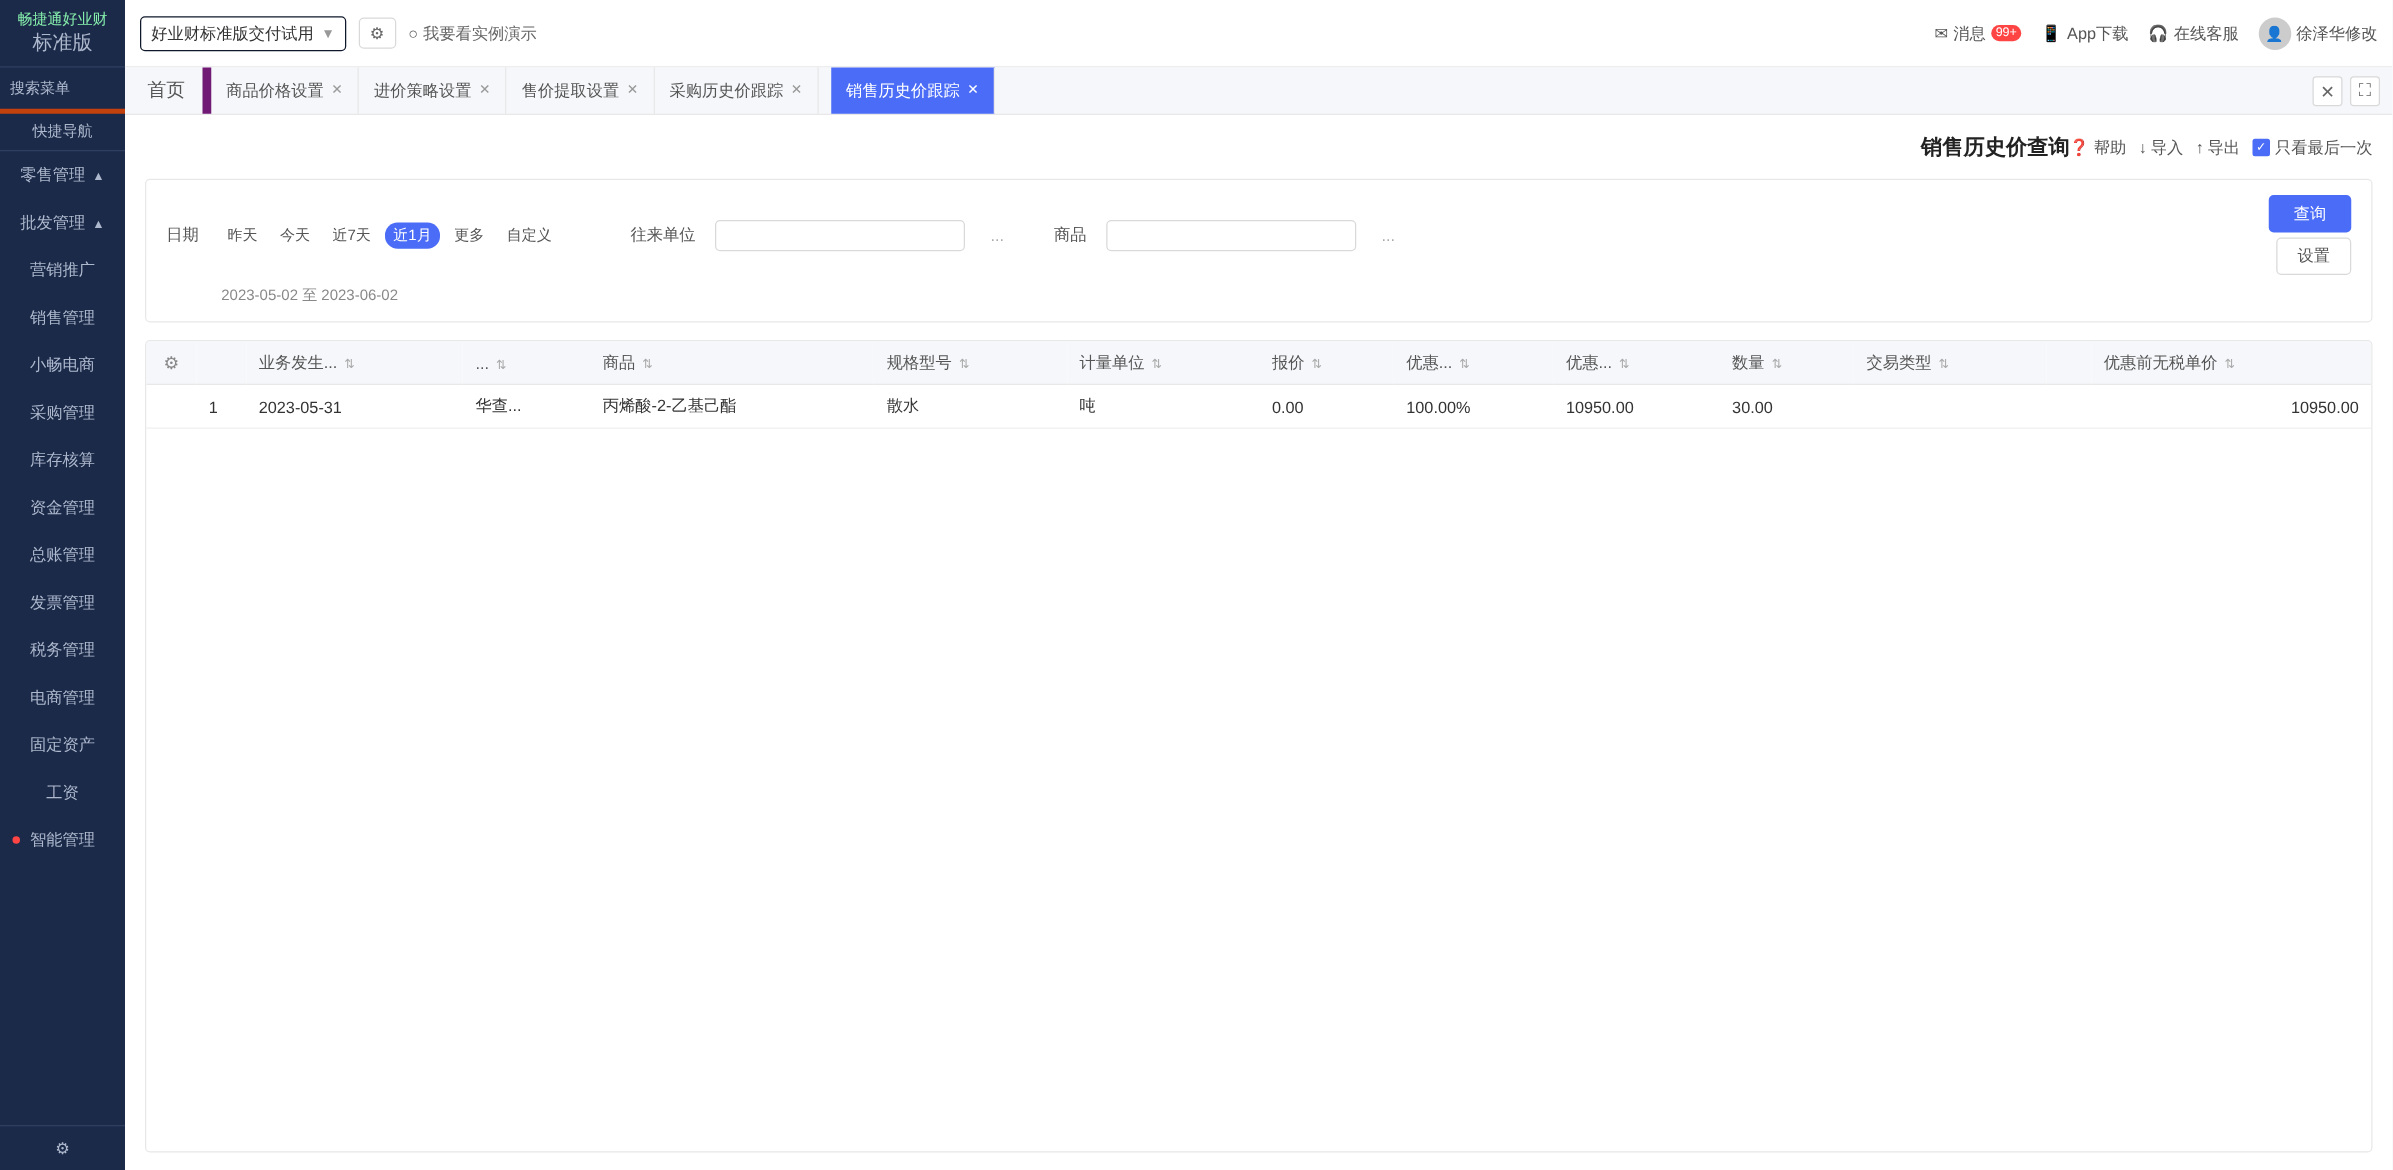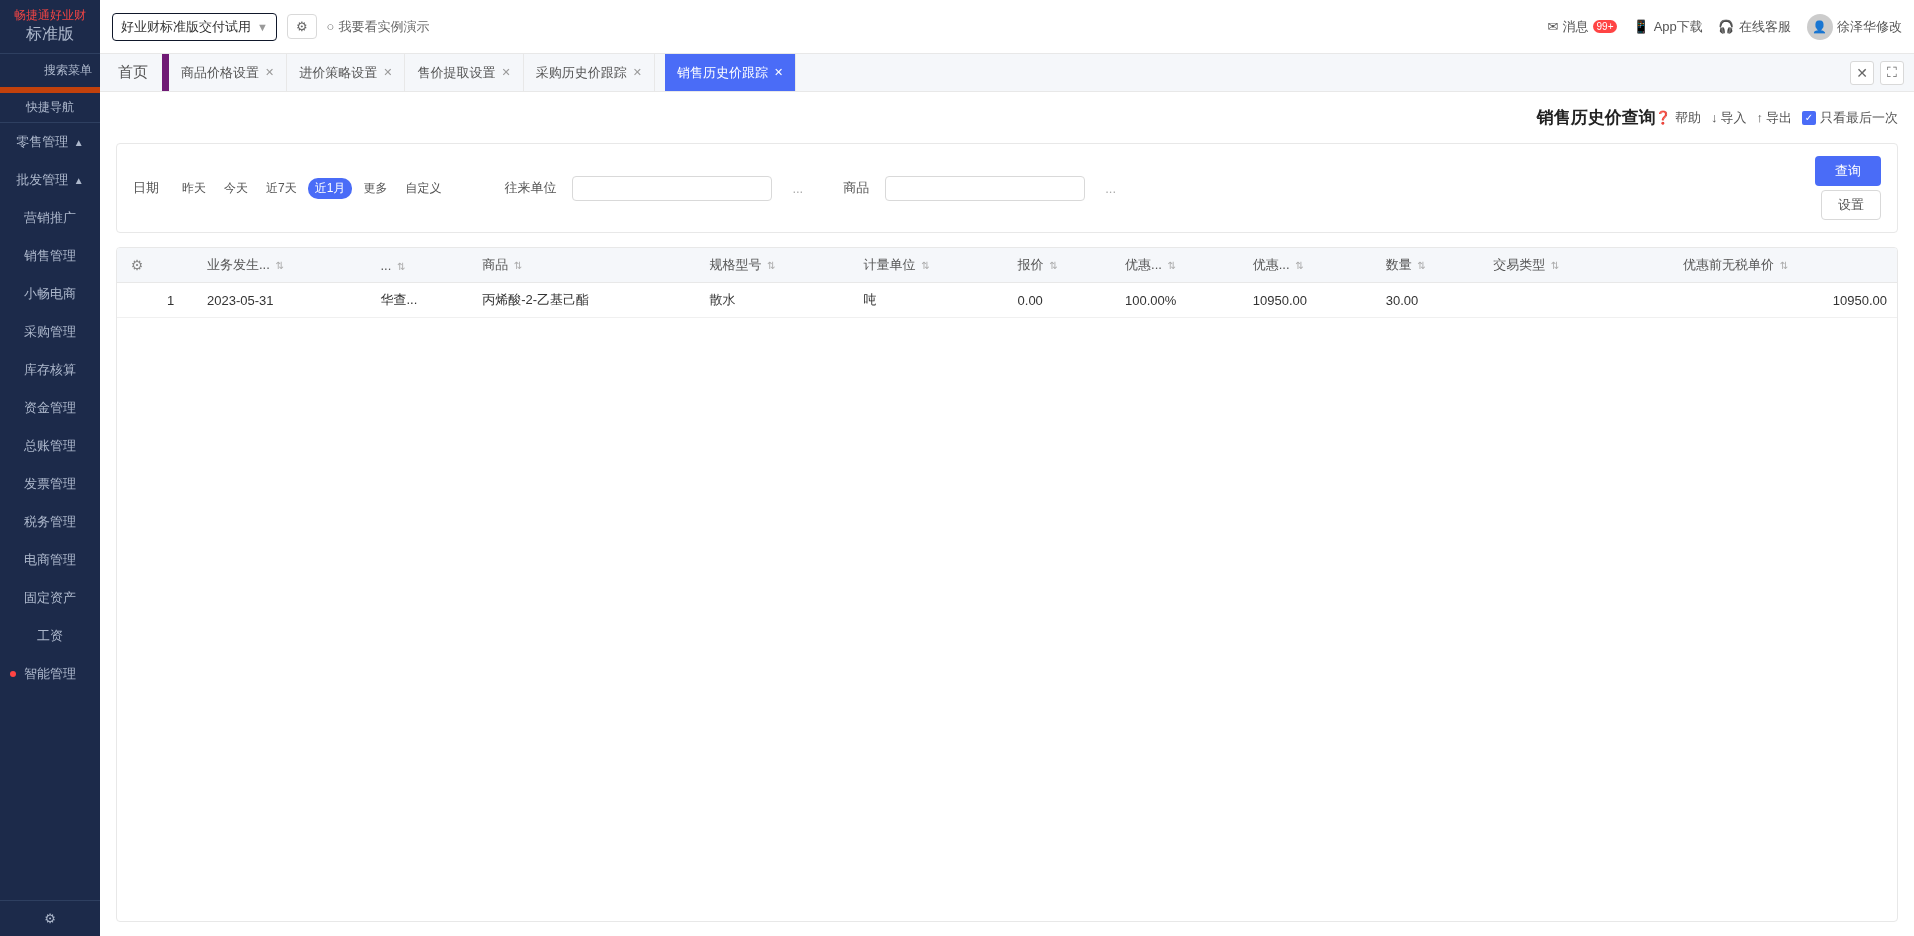--- a/index.html
+++ b/index.html
@@ -19,33 +19,33 @@
       padding: 10px;
       display: flex;
       align-items: center;
       justify-content: center;
       flex-direction: column;
       background: #1c2a4a;
       border-bottom: 1px solid #2e3f60;
       height: 54px;
     }
     .sidebar-logo-text {
-      color: #ef4444;
+      color: #86efac;
       font-size: 12px;
       line-height: 1.3;
       text-align: center;
     }
     .sidebar-logo-sub {
       color: #adb8cc;
       font-size: 16px;
     }
     .sidebar-search {
       padding: 8px;
-      text-align: right;
-      border-bottom: 6px solid #c2410c;
+      text-align: left;
+      border-bottom: 4px solid #c2410c;
       color: #adb8cc;
       cursor: pointer;
       font-size: 12px;
     }
     .sidebar-nav {
       padding: 6px 0;
       border-bottom: 1px solid #2e3f60;
       text-align: center;
       cursor: pointer;
       font-size: 12px;
@@ -570,20 +570,24 @@
         <span class="filter-label" style="margin-left:40px;">往来单位</span>
         <input class="filter-input" style="width: 200px;" value="">
         <span class="filter-dots">...</span>
         <span class="filter-label" style="margin-left:20px;">商品</span>
         <input class="filter-input" style="width: 200px;" value="">
         <span class="filter-dots">...</span>
         <div style="margin-left:auto; display:flex; flex-direction:column; gap:4px; align-items:flex-end;">
           <button class="btn-query">查询</button>
           <button class="btn-settings">设置</button>
         </div>
+      </div>
+      <div class="filter-row">
+        <span style="width:28px;"></span>
+        <span class="date-range">2023-05-02 至 2023-06-02</span>
       </div>
     </div>
 
     <div class="table-container">
       <table>
         <thead>
           <tr>
             <th class="th-settings">
               <span class="gear-icon-th">⚙</span>
             </th>

